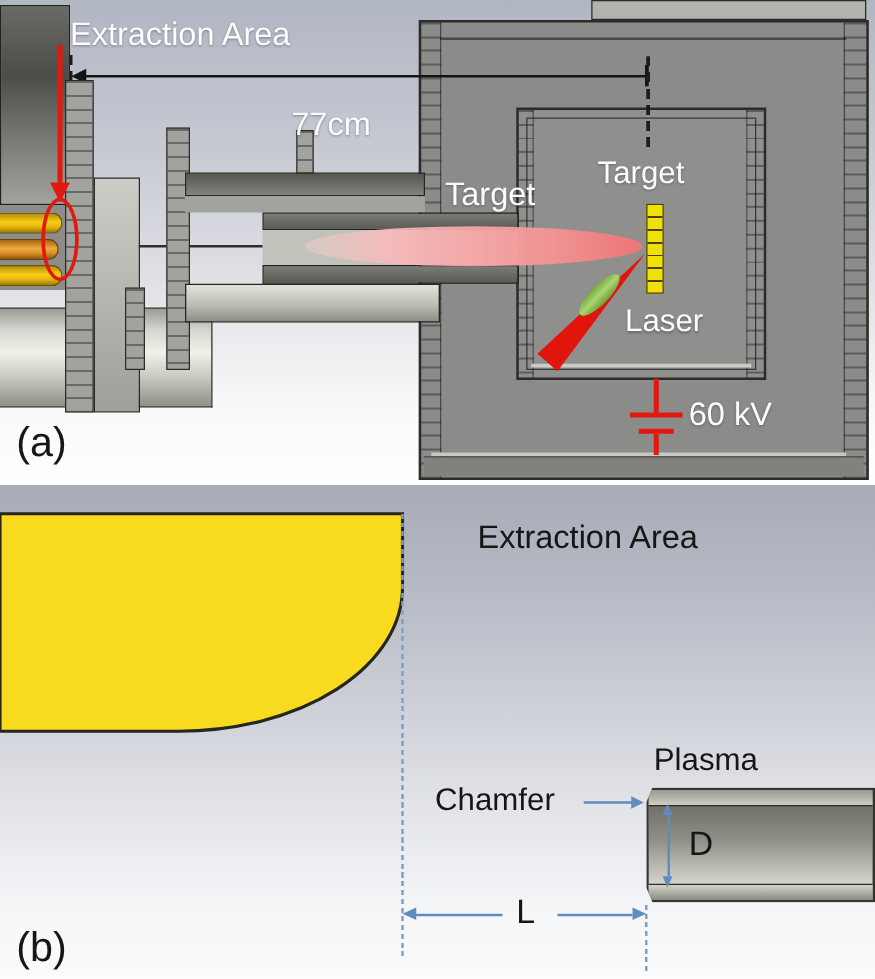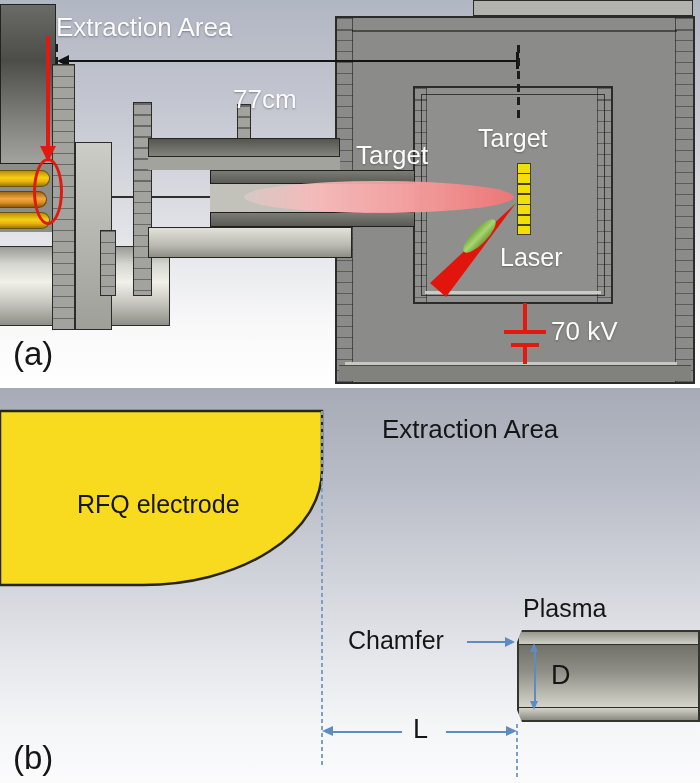--- a/index.html
+++ b/index.html
@@ -87,21 +87,21 @@
 
     <div class="abs redfill" style="left:46px;top:36px;width:4px;height:112px;"></div>
     <div class="abs" style="left:40px;top:146px;width:0;height:0;border-left:8px solid transparent;border-right:8px solid transparent;border-top:16px solid #e2190f;"></div>
     <div class="abs" style="left:33px;top:158px;width:30px;height:67px;border:3px solid #e2190f;border-radius:50%;box-sizing:border-box;"></div>
 
     <div class="lbl lbl-w" style="left:56px;top:14px;font-size:26px;">Extraction Area</div>
     <div class="lbl lbl-w" style="left:233px;top:86px;font-size:26px;">77cm</div>
     <div class="lbl lbl-w" style="left:356px;top:142px;font-size:26px;">Target</div>
     <div class="lbl lbl-w" style="left:478px;top:125px;font-size:25px;text-align:right;">Target</div>
     <div class="lbl lbl-w" style="left:500px;top:244px;font-size:25px;">Laser</div>
-    <div class="lbl lbl-w" style="left:551px;top:318px;font-size:26px;">70 kV</div>
+    <div class="lbl lbl-w" style="left:551px;top:318px;font-size:26px;">60 kV</div>
     <div class="lbl lbl-k" style="left:13px;top:337px;font-size:33px;">(a)</div>
   </section>
 
   <section>
     <div class="abs panel-b-bg"></div>
 
     <svg class="abs" style="left:0;top:388px;" width="340" height="210" viewBox="0 0 340 210">
       <path d="M 0 23 H 322 V 82 A 179 115 0 0 1 143 197 H 0 Z" fill="#f8da1f" stroke="#26261c" stroke-width="2.5"></path>
     </svg>
 
@@ -120,21 +120,20 @@
 
     <div class="abs" style="left:533.5px;top:650px;width:2px;height:53px;background:#5f8cc0;"></div>
     <div class="abs" style="left:530px;top:643px;width:0;height:0;border-left:4.5px solid transparent;border-right:4.5px solid transparent;border-bottom:9px solid #5f8cc0;"></div>
     <div class="abs" style="left:530px;top:701px;width:0;height:0;border-left:4.5px solid transparent;border-right:4.5px solid transparent;border-top:9px solid #5f8cc0;"></div>
 
     <div class="abs" style="left:322px;top:726px;width:0;height:0;border-top:5.5px solid transparent;border-bottom:5.5px solid transparent;border-right:11px solid #5f8cc0;"></div>
     <div class="abs" style="left:332px;top:730.5px;width:70px;height:2px;background:#5f8cc0;"></div>
     <div class="abs" style="left:446px;top:730.5px;width:60px;height:2px;background:#5f8cc0;"></div>
     <div class="abs" style="left:506px;top:726px;width:0;height:0;border-top:5.5px solid transparent;border-bottom:5.5px solid transparent;border-left:11px solid #5f8cc0;"></div>
 
-    <div class="lbl lbl-k" style="left:77px;top:491px;font-size:25px;">RFQ electrode</div>
     <div class="lbl lbl-k" style="left:382px;top:416px;font-size:26px;">Extraction Area</div>
     <div class="lbl lbl-k" style="left:523px;top:595px;font-size:25px;">Plasma</div>
     <div class="lbl lbl-k" style="left:348px;top:627px;font-size:25px;">Chamfer</div>
     <div class="lbl lbl-k" style="left:551px;top:661px;font-size:27px;">D</div>
     <div class="lbl lbl-k" style="left:413px;top:715px;font-size:27px;">L</div>
     <div class="lbl lbl-k" style="left:13px;top:741px;font-size:33px;">(b)</div>
   </section>
 
 </div>
 

